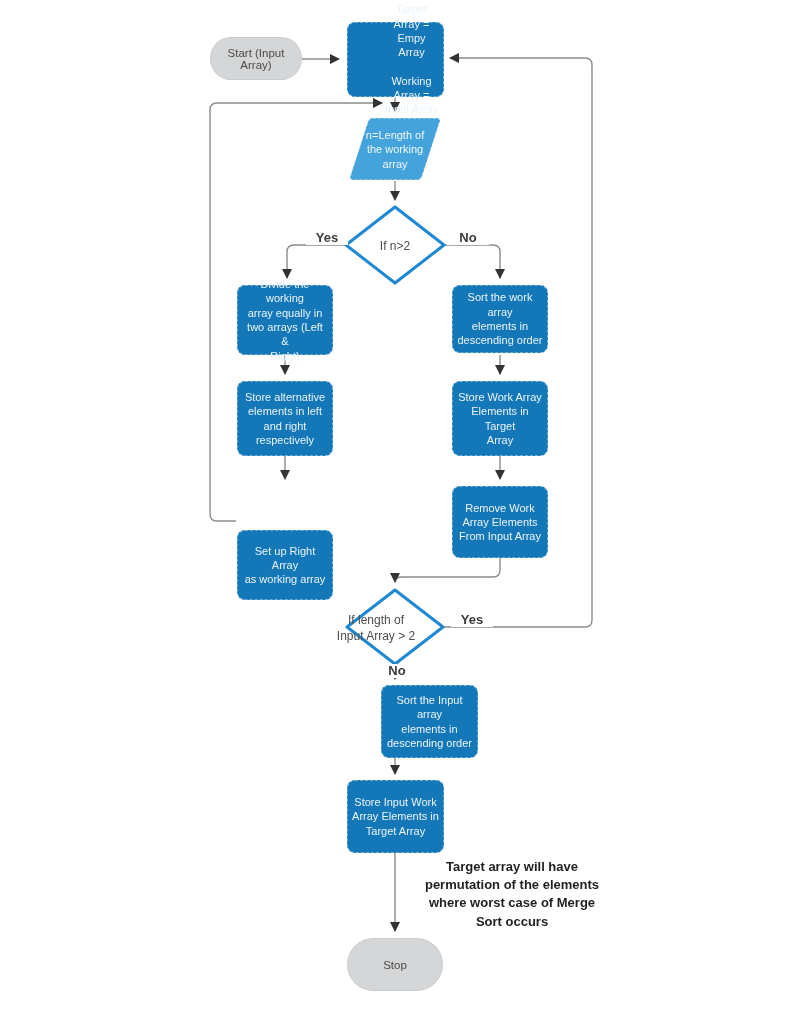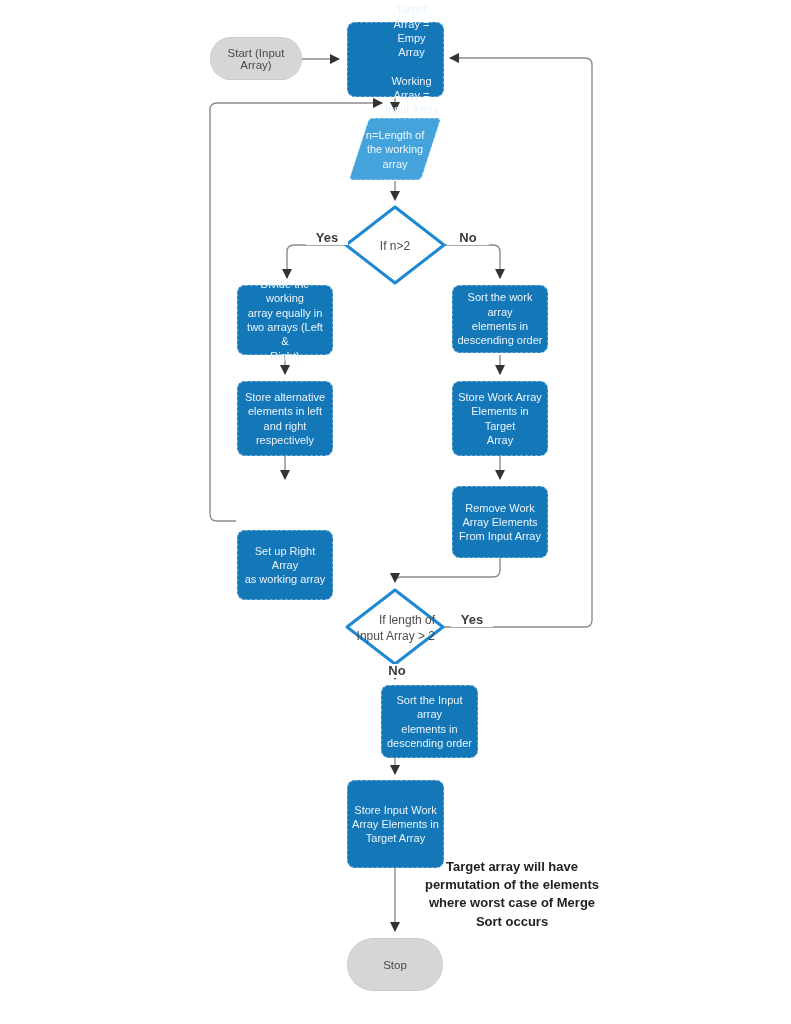--- a/index.html
+++ b/index.html
@@ -113,33 +113,33 @@
 descending order</div>
 
   <div class="node process" style="left:452px;top:381px;width:96px;height:75px;">Store Work Array
 Elements in Target
 Array</div>
 
   <div class="node process" style="left:452px;top:486px;width:96px;height:72px;">Remove Work
 Array Elements
 From Input Array</div>
 
-  <div class="decision-text" style="left:331px;top:613px;width:104px;text-align:right;">If length of
+  <div class="decision-text" style="left:324px;top:613px;width:104px;">If length of
 Input Array &gt; 2</div>
 
   <div class="edge-label" style="left:451px;top:613px;width:38px;">Yes</div>
 
   <div class="edge-label" style="left:376px;top:664px;width:38px;">No</div>
 
   <div class="node process" style="left:357px;top:685px;width:97px;height:73px;margin-left:24px;">Sort the Input
 array
 elements in
 descending order</div>
 
-  <div class="node process" style="left:347px;top:780px;width:97px;height:88px;">Store Input Work
+  <div class="node process" style="left:347px;top:780px;width:97px;height:73px;">Store Input Work
 Array Elements in
 Target Array</div>
 
   <div class="annotation" style="left:412px;top:858px;width:200px;">Target array will have
 permutation of the elements
 where worst case of Merge
 Sort occurs</div>
 
   <div class="node terminal" style="left:347px;top:938px;width:96px;height:53px;border-radius:27px;">Stop</div>
 

